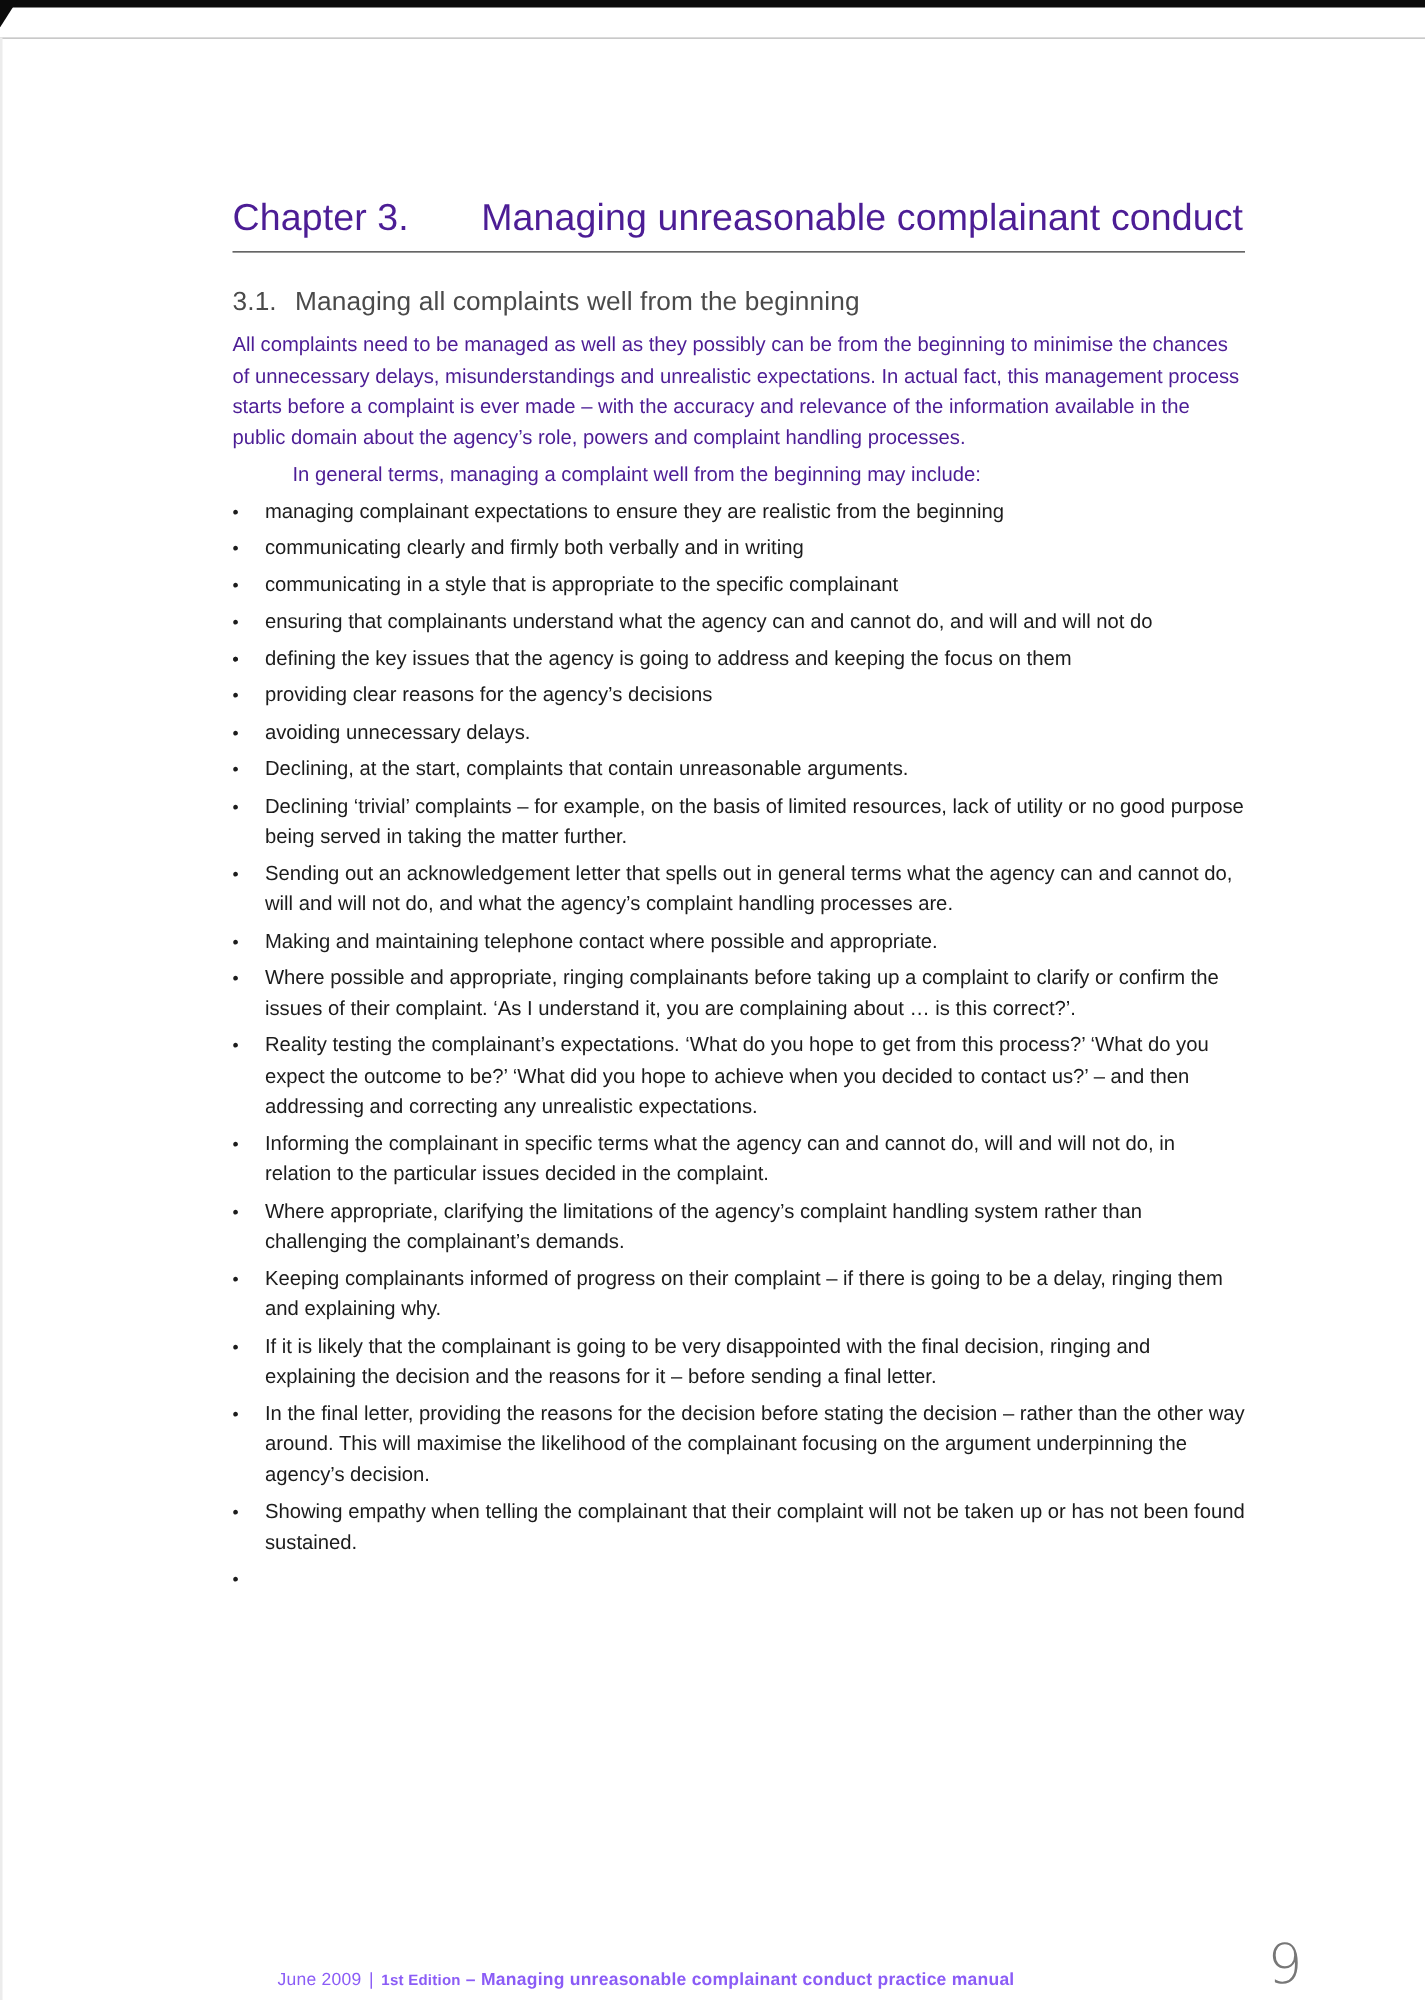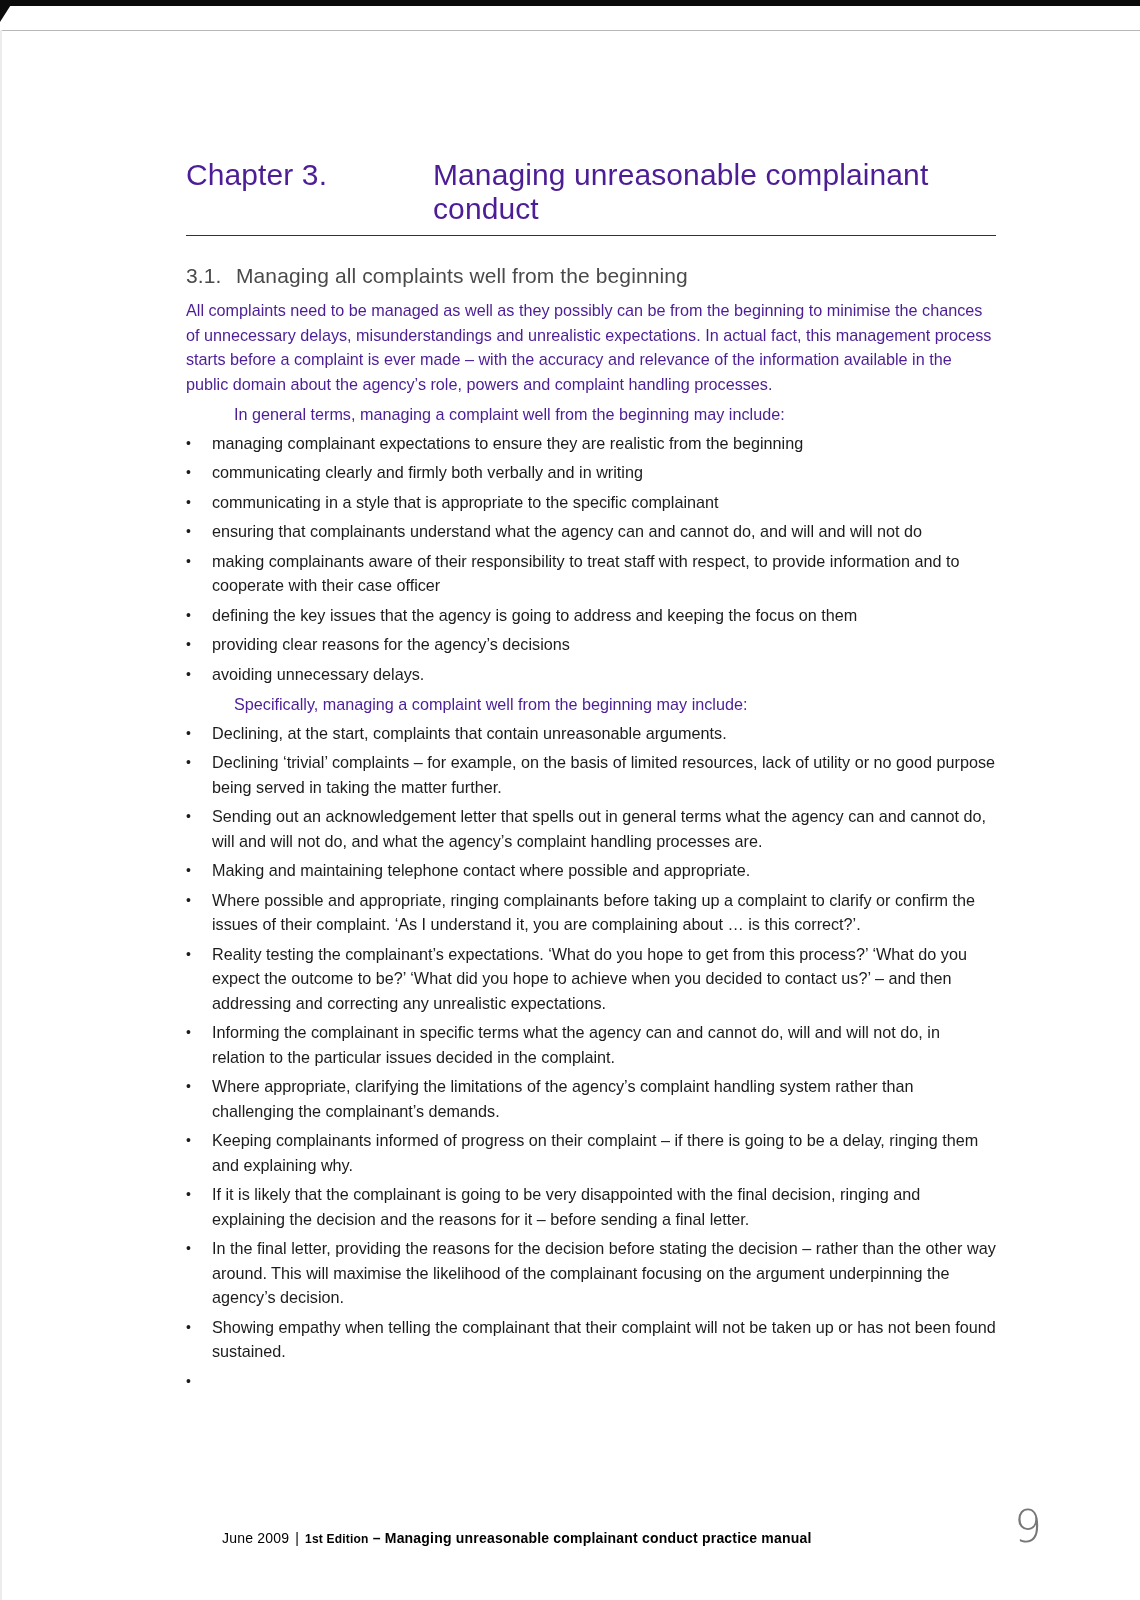--- a/index.html
+++ b/index.html
@@ -29,21 +29,21 @@
   .page {
     position: absolute; left: 186px; top: 158px; width: 810px;
   }
   .chapter-header {
     display: flex; align-items: baseline;
     font-size: 30px; color: #4c1d95; letter-spacing: 0.1px;
     padding-bottom: 9px;
     border-bottom: 1.5px solid #333;
   }
   .chapter-num { width: 199px; }
-  .chapter-title { flex: 1; margin-left: 48px; }
+  .chapter-title { flex: 1; }
   .section-heading {
     margin-top: 28px; font-size: 21px; font-weight: 300; color: #4a4a4a;
     letter-spacing: 0.1px;
   }
   .section-num { display: inline-block; width: 50px; }
   .para {
     margin: 10px 0 0 0; font-size: 16.2px; line-height: 24.5px; color: #4c1d95;
   }
   .para-tight { margin-top: 6px; margin-left: 48px; }
   ul.bullets { list-style: none; margin: 4px 0 0 0; padding: 0; }
@@ -53,21 +53,21 @@
     margin-bottom: 5px;
   }
   ul.bullets li .bullet {
     position: absolute; left: 0; top: 0; width: 12px; text-align: left;
     font-size: 14px;
   }
   .footer {
     position: absolute; left: 222px; top: 1530px; width: 820px;
     display: flex; align-items: flex-end;
   }
-  .footer-text { font-size: 14px; color: #000000; letter-spacing: 0.2px; padding-bottom: 4px; }
+  .footer-text { font-size: 14px; color: #8b5cf6; letter-spacing: 0.2px; padding-bottom: 4px; margin-top: 45px; }
   .footer-date { font-weight: 400; }
   .footer-sep { margin: 0 6px; }
   .footer-edition { font-size: 12px; font-weight: 700; }
   .footer-title { font-weight: 700; }
   .page-number {
     position: absolute; right: 0; bottom: -2px;
     font-size: 44px; font-weight: 300; color: #777;
     font-family: "DejaVu Sans", sans-serif;
   }
 </style>
@@ -92,27 +92,26 @@
 
   <p class="para">All complaints need to be managed as well as they possibly can be from the beginning to minimise the chances of unnecessary delays, misunderstandings and unrealistic expectations. In actual fact, this management process starts before a complaint is ever made – with the accuracy and relevance of the information available in the public domain about the agency’s role, powers and complaint handling processes.</p>
 
   <p class="para para-tight">In general terms, managing a complaint well from the beginning may include:</p>
 
   <ul class="bullets">
     <li><span class="bullet">•</span><span>managing complainant expectations to ensure they are realistic from the beginning</span></li>
     <li><span class="bullet">•</span><span>communicating clearly and firmly both verbally and in writing</span></li>
     <li><span class="bullet">•</span><span>communicating in a style that is appropriate to the specific complainant</span></li>
     <li><span class="bullet">•</span><span>ensuring that complainants understand what the agency can and cannot do, and will and will not do</span></li>
-    <li><span class="bullet">•</span><span>making complainants aware of their responsibility to treat staff with respect, to provide information and to cooperate with their case officer</span></li>
+    <li><span class="bullet">•</span></li>
     <li><span class="bullet">•</span><span>defining the key issues that the agency is going to address and keeping the focus on them</span></li>
     <li><span class="bullet">•</span><span>providing clear reasons for the agency’s decisions</span></li>
     <li><span class="bullet">•</span><span>avoiding unnecessary delays.</span></li>
   </ul>
 
-  <p class="para para-tight">Specifically, managing a complaint well from the beginning may include:</p>
 
   <ul class="bullets">
     <li><span class="bullet">•</span><span>Declining, at the start, complaints that contain unreasonable arguments.</span></li>
     <li><span class="bullet">•</span><span>Declining ‘trivial’ complaints – for example, on the basis of limited resources, lack of utility or no good purpose being served in taking the matter further.</span></li>
     <li><span class="bullet">•</span><span>Sending out an acknowledgement letter that spells out in general terms what the agency can and cannot do, will and will not do, and what the agency’s complaint handling processes are.</span></li>
     <li><span class="bullet">•</span><span>Making and maintaining telephone contact where possible and appropriate.</span></li>
     <li><span class="bullet">•</span><span>Where possible and appropriate, ringing complainants before taking up a complaint to clarify or confirm the issues of their complaint. ‘As I understand it, you are complaining about … is this correct?’.</span></li>
     <li><span class="bullet">•</span><span>Reality testing the complainant’s expectations. ‘What do you hope to get from this process?’ ‘What do you expect the outcome to be?’ ‘What did you hope to achieve when you decided to contact us?’ – and then addressing and correcting any unrealistic expectations.</span></li>
     <li><span class="bullet">•</span><span>Informing the complainant in specific terms what the agency can and cannot do, will and will not do, in relation to the particular issues decided in the complaint.</span></li>
     <li><span class="bullet">•</span><span>Where appropriate, clarifying the limitations of the agency’s complaint handling system rather than challenging the complainant’s demands.</span></li>

